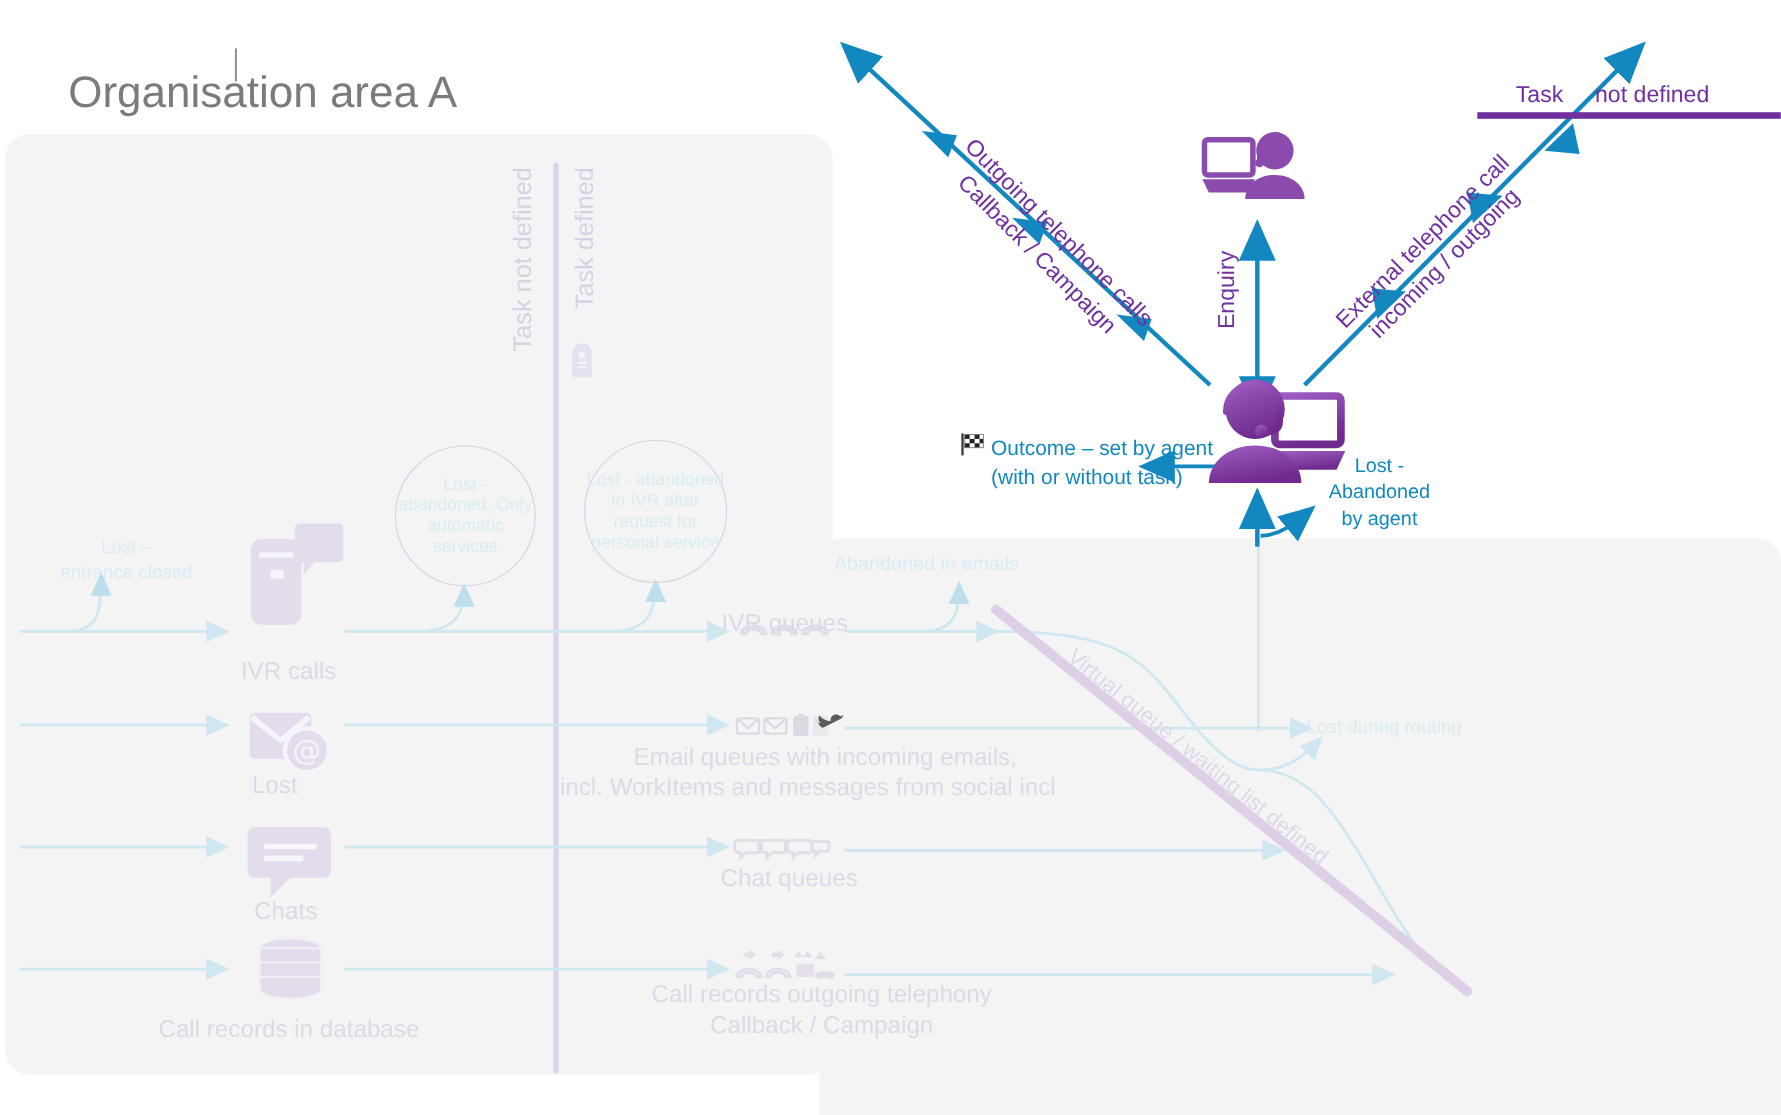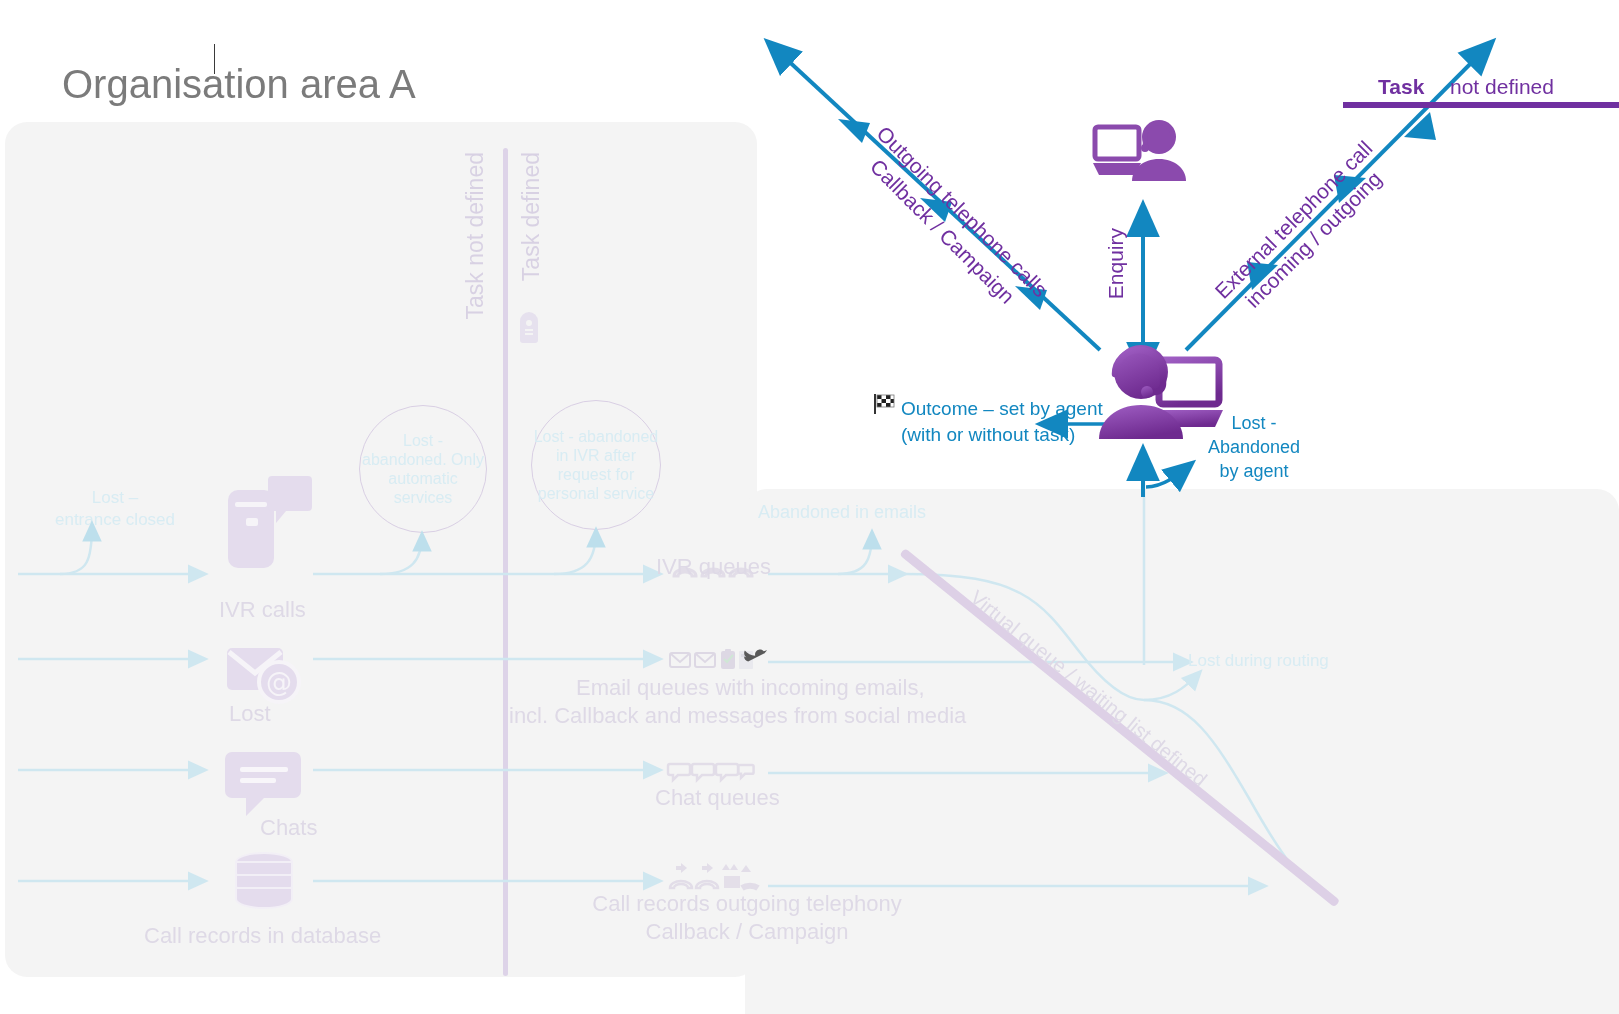--- a/index.html
+++ b/index.html
@@ -115,21 +115,21 @@
     <path d="M1252 290 L 1278 265 L 1247 262 Z" fill="#1287c0"></path>
     <path d="M1430 112 L 1404 137 L 1436 140 Z" fill="#1287c0"></path>
 
     <line x1="1105" y1="424" x2="1040" y2="424" stroke="#1287c0" stroke-width="3.5" marker-end="url(#arrBlue)"></line>
 
     <line x1="1143" y1="497" x2="1143" y2="449" stroke="#1287c0" stroke-width="4" marker-end="url(#arrBlue)"></line>
     <path d="M1146 487 C 1165 487, 1180 473, 1192 463" fill="none" stroke="#1287c0" stroke-width="3.5" marker-end="url(#arrBlue)"></path>
   </svg>
 
   <div class="abs" style="left:1343px;top:102px;width:276px;height:6px;background:#7030a0;"></div>
-  <div class="abs purple-txt" style="left:1378px;top:75px;font-size:21px;font-weight:bold;">Task</div>
+  <div class="abs purple-txt" style="left:1378px;top:75px;font-size:21px;">Task</div>
   <div class="abs purple-txt" style="left:1450px;top:75px;font-size:21px;">not defined</div>
 
   <div class="abs" style="left:880px;top:110px;width:260px;transform:rotate(45deg);transform-origin:left top;
               text-align:center;color:#7030a0;font-size:21px;line-height:28px;">
     <span>Outgoing telephone calls</span><br>
     <span>Callback  /  Campaign</span>
   </div>
 
   <div class="abs vtext purple-txt" style="left:1104px;top:228px;font-size:21px;">Enquiry</div>
 
@@ -223,21 +223,21 @@
   </div>
   <div class="abs faint-grey" style="left:229px;top:701px;font-size:22px;">Lost</div>
 
   <div class="abs" style="left:226px;top:748px;">
     <svg width="76" height="68" viewBox="0 0 76 68">
       <path d="M6 4 h62 a7 7 0 0 1 7 7 v32 a7 7 0 0 1 -7 7 h-30 l-18 18 v-18 h-14 a7 7 0 0 1 -7 -7 v-32 a7 7 0 0 1 7 -7z" fill="#e4dced"></path>
       <rect x="14" y="19" width="48" height="5" rx="2" fill="#f8f6fa"></rect>
       <rect x="14" y="30" width="36" height="5" rx="2" fill="#f8f6fa"></rect>
     </svg>
   </div>
-  <div class="abs faint-grey" style="left:231px;top:815px;font-size:22px;margin-left:29px;">Chats</div>
+  <div class="abs faint-grey" style="left:231px;top:815px;font-size:22px;">Chats</div>
 
   <div class="abs" style="left:228px;top:852px;">
     <svg width="72" height="62" viewBox="0 0 72 62">
       <g fill="#e4dced" stroke="#f2eff6" stroke-width="2">
         <ellipse cx="36" cy="10" rx="28" ry="9"></ellipse>
         <path d="M8 10 v11 a28 9 0 0 0 56 0 v-11z"></path>
         <path d="M8 23 v11 a28 9 0 0 0 56 0 v-11z"></path>
         <path d="M8 36 v11 a28 9 0 0 0 56 0 v-11z"></path>
       </g>
     </svg>
@@ -268,21 +268,21 @@
         <rect x="56" y="1" width="6" height="4" rx="1"></rect>
       </g>
       <path d="M55 11 l3 3 l6 -7" fill="none" stroke="#cfe7d5" stroke-width="2"></path>
       <rect x="70" y="3" width="14" height="18" rx="1" fill="#e9e9ee"></rect>
       <rect x="72" y="6" width="10" height="3" fill="#dcdce4"></rect>
       <path d="M99 6 c-1.5 1 -3 1.4 -4.6 1.6 1.7 -1 2.9 -2.6 3.5 -4.4 -1.6 0.9 -3.3 1.6 -5.1 2 -1.5 -1.6 -3.6 -2.6 -5.9 -2.6 -4.5 0 -8.1 3.6 -8.1 8.1 0 0.6 0.1 1.3 0.2 1.8 -6.7 -0.3 -12.7 -3.6 -16.7 -8.5 -0.7 1.2 -1.1 2.6 -1.1 4.1 0 2.8 1.4 5.3 3.6 6.7 -1.3 0 -2.6 -0.4 -3.7 -1 0 0 0 0.1 0 0.1 0 3.9 2.8 7.2 6.5 7.9" fill="#5a5a5a" transform="translate(0,0) scale(0.62) translate(60,0)"></path>
     </svg>
   </div>
   <div class="abs faint-grey" style="left:576px;top:674px;font-size:22px;line-height:28px;white-space:nowrap;">
     <span>Email queues with incoming emails,</span><br>
-    <span style="display:inline-block;margin-left:-67px;">incl. Callback and messages from social media</span>
+    <span style="display:inline-block;margin-left:-67px;">incl. WorkItems and messages from social incl</span>
   </div>
 
   <div class="abs" style="left:668px;top:760px;">
     <svg width="86" height="22" viewBox="0 0 86 22">
       <g fill="none" stroke="#e2dde8" stroke-width="2.5">
         <path d="M2 4 h18 a2 2 0 0 1 2 2 v7 a2 2 0 0 1 -2 2 h-10 l-5 5 v-5 h-3 a2 2 0 0 1 -2 -2 v-7 a2 2 0 0 1 2 -2z"></path>
         <path d="M26 4 h18 a2 2 0 0 1 2 2 v7 a2 2 0 0 1 -2 2 h-10 l-5 5 v-5 h-3 a2 2 0 0 1 -2 -2 v-7 a2 2 0 0 1 2 -2z"></path>
         <path d="M50 4 h18 a2 2 0 0 1 2 2 v7 a2 2 0 0 1 -2 2 h-10 l-5 5 v-5 h-3 a2 2 0 0 1 -2 -2 v-7 a2 2 0 0 1 2 -2z"></path>
         <path d="M72 5 h12 a1.6 1.6 0 0 1 1.6 1.6 v5.6 a1.6 1.6 0 0 1 -1.6 1.6 h-7 l-4 4 v-4 h-1 a1.6 1.6 0 0 1 -1.6 -1.6 v-5.6 a1.6 1.6 0 0 1 1.6 -1.6z"></path>
       </g>

